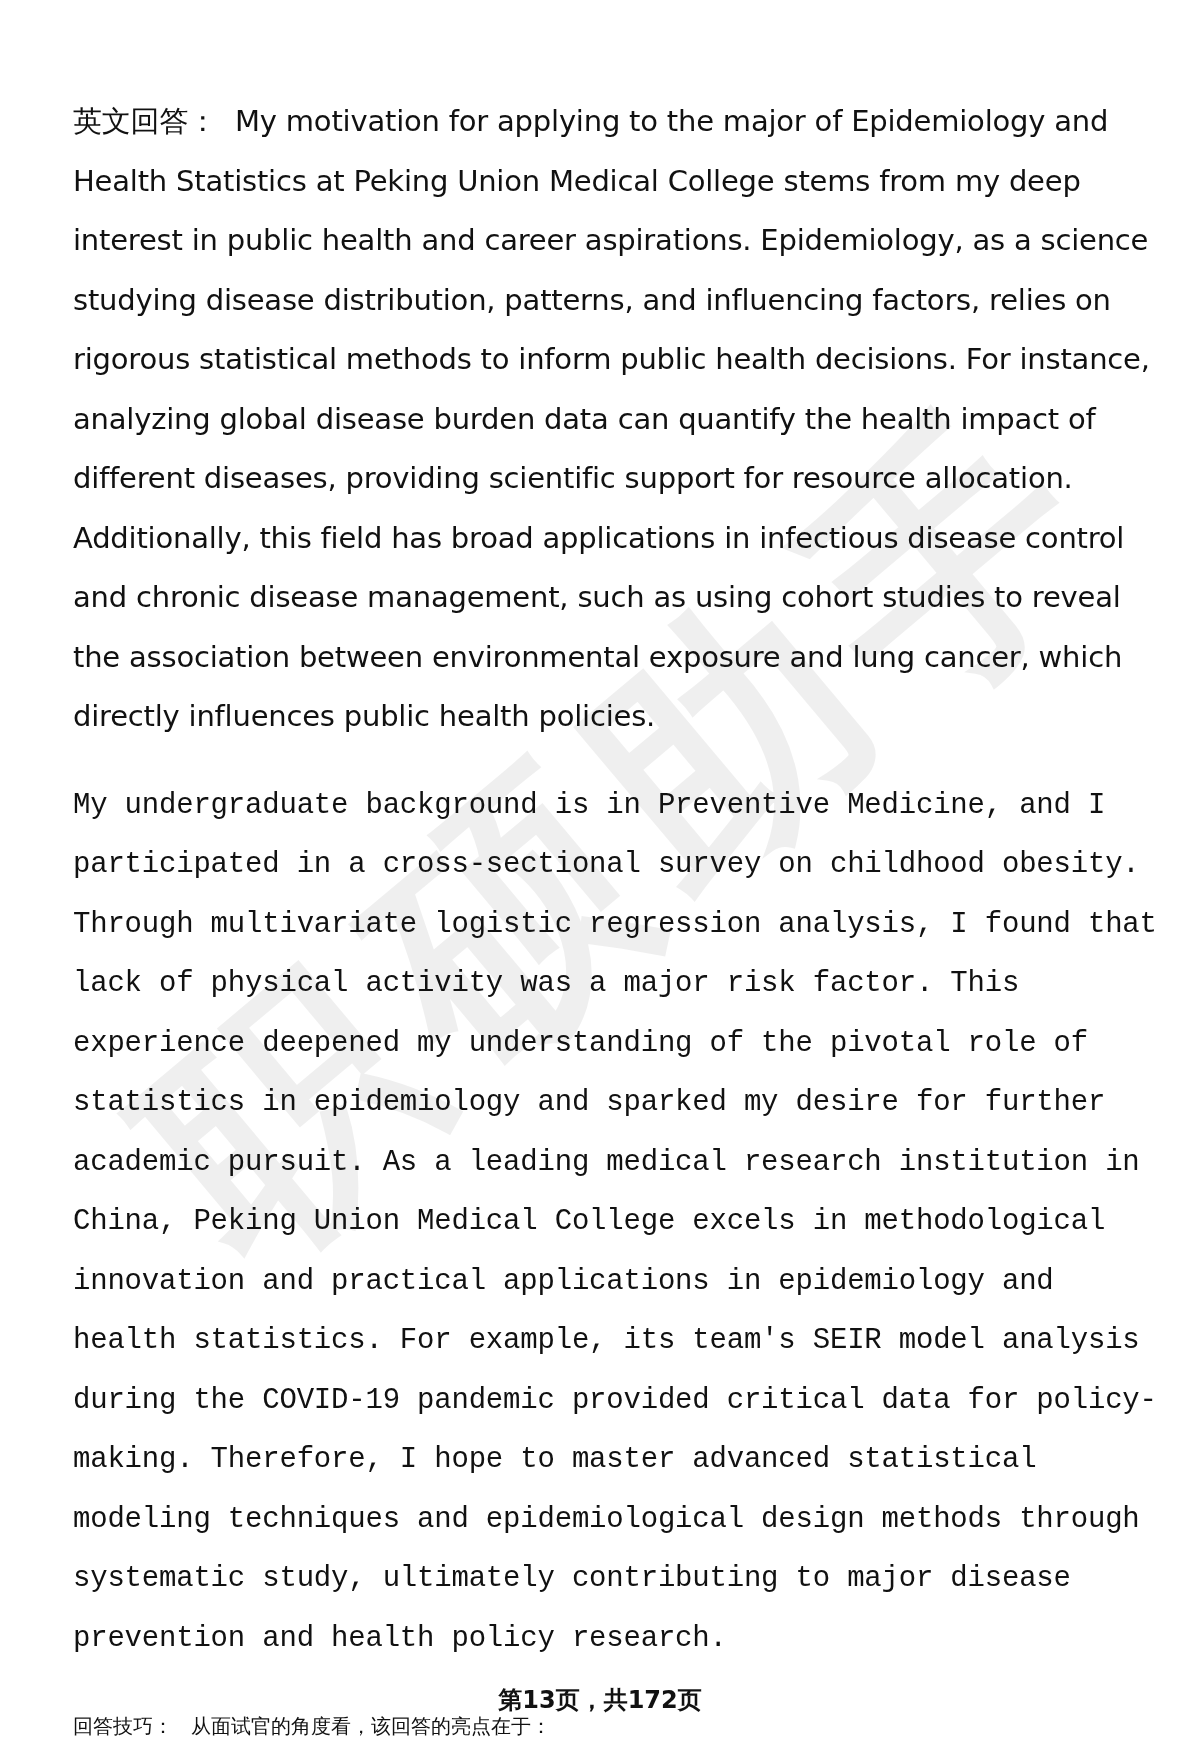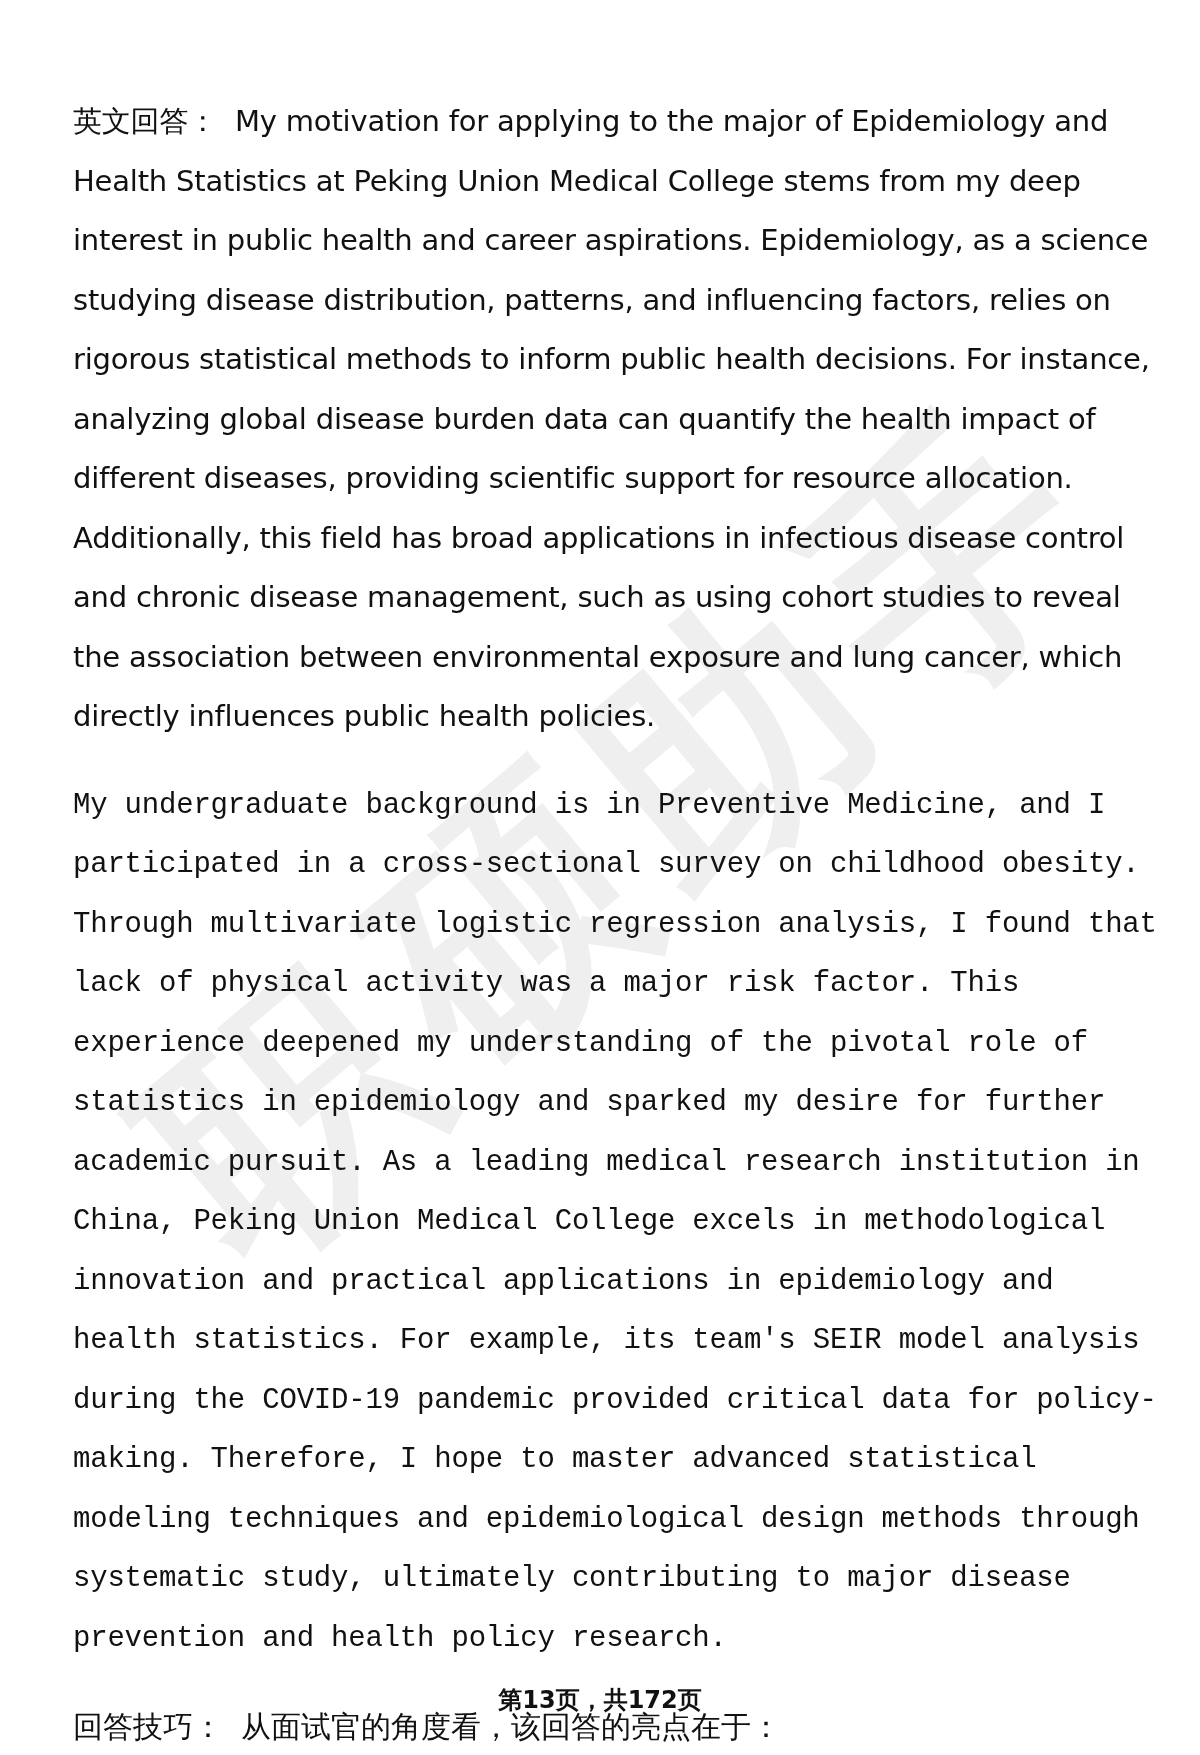--- a/index.html
+++ b/index.html
@@ -8,21 +8,21 @@
     .page { position: absolute; left: 0; top: 0; width: 1200px; height: 1755px; }
     .watermark { position: absolute; left: 200px; top: 420px; width: 900px; height: 1000px;
                  pointer-events: none; z-index: 0; }
     .watermark span { position: absolute; font-size: 260px; font-weight: bold; color: #000;
                       opacity: 0.06; font-family: "DejaVu Sans", sans-serif;
                       transform: rotate(-40deg); white-space: nowrap; }
     .content { position: absolute; left: 73px; top: 92px; width: 1100px; z-index: 1; }
     .para { margin: 0; font-size: 29px; line-height: 59.5px; letter-spacing: -0.2px; }
     .para + .para { margin-top: 29px; font-family: Liberation Mono, monospace; }
     .label { margin-right: 18px; }
-    .tips { margin-top: 29px; font-size: 30px; line-height: 59.5px; }
+    .tips { margin-top: 29px; font-size: 20px; line-height: 59.5px; }
     .footer { position: absolute; left: 0; width: 1200px; top: 1675px; text-align: center;
               font-size: 24px; line-height: 50px; font-weight: bold; z-index: 1; }
   </style>
 </head>
 <body>
 
 <div class="page">
 
   <div class="watermark">
     <span style="left:-40px; top:520px;">职</span>

